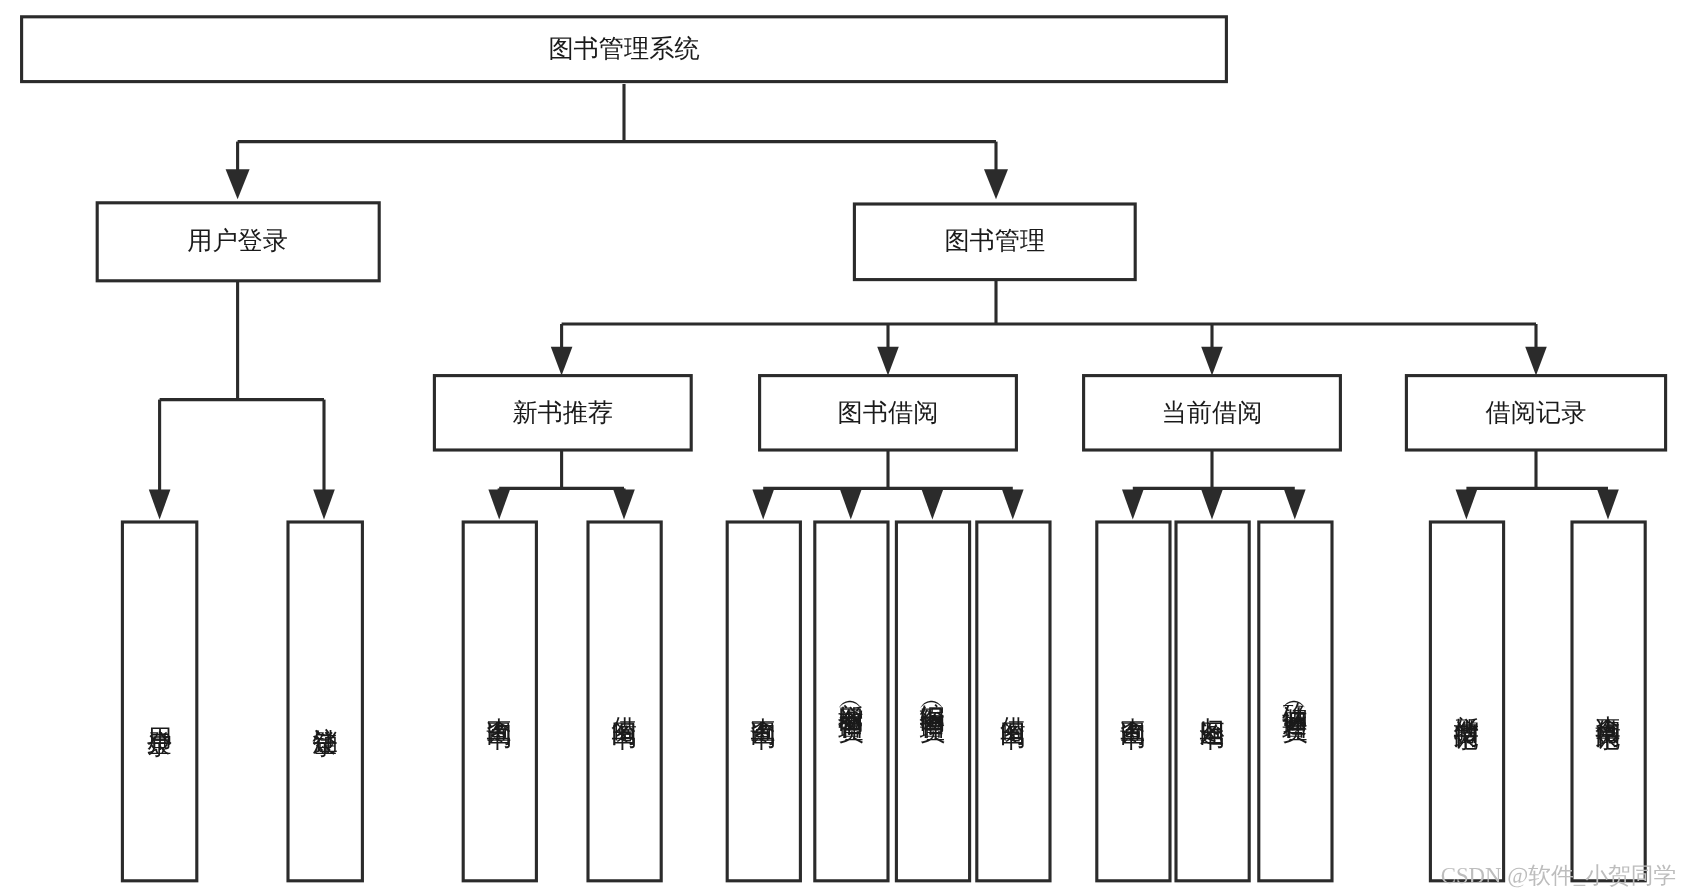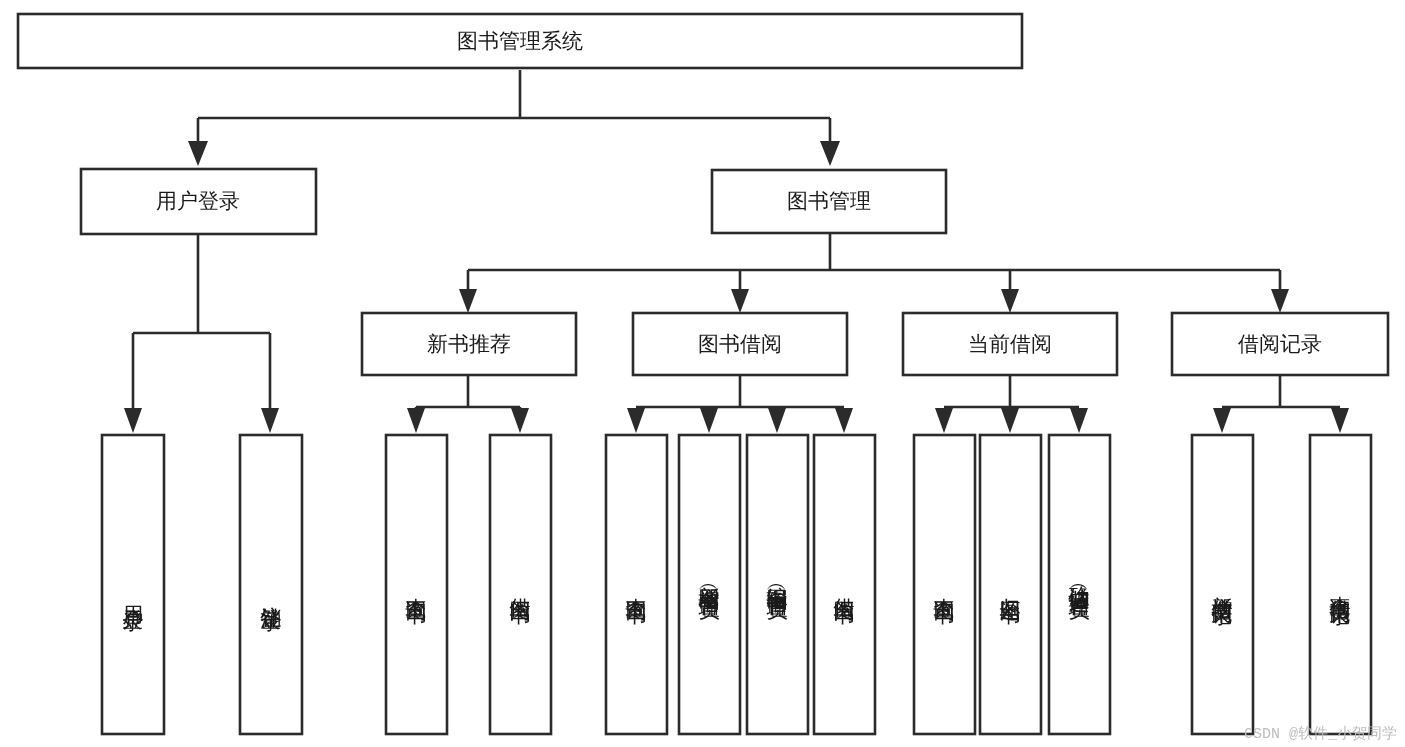--- a/index.html
+++ b/index.html
@@ -55,22 +55,22 @@
     fill: #1a1a1a;
     text-anchor: middle;
     writing-mode: vertical-rl;
     glyph-orientation-vertical: 0;
     letter-spacing: 2px;
   }
   .watermark {
     position: absolute;
     right: 8px;
     bottom: 4px;
-    font-family: Liberation Mono, monospace;
-    font-size: 15px;
+    font-family: Liberation Serif, serif;
+    font-size: 19px;
     color: #bdbdbd;
     white-space: nowrap;
     pointer-events: none;
   }
 </style>
 </head>
 <body>
 
 <div id="diagram-root">
 

